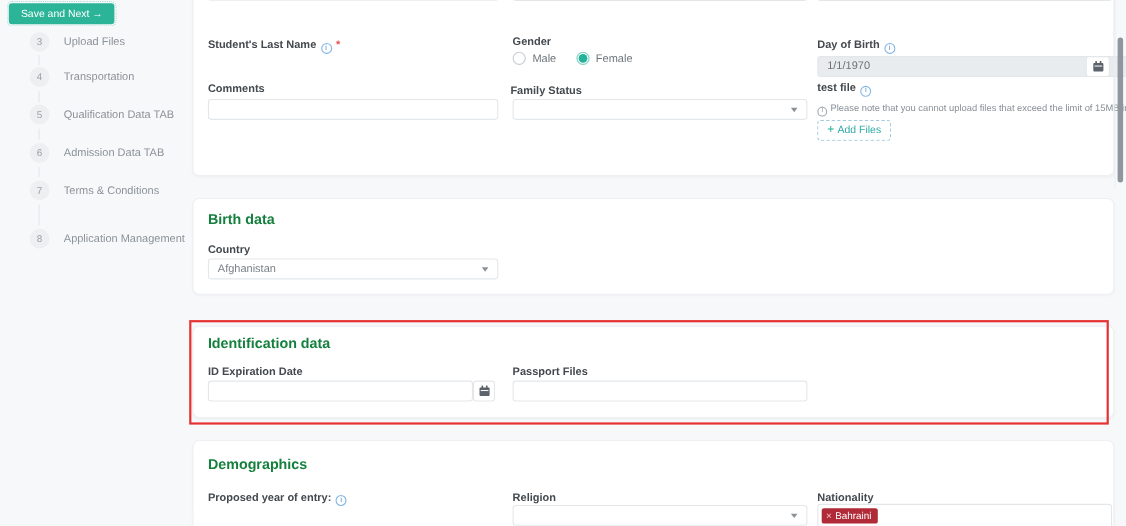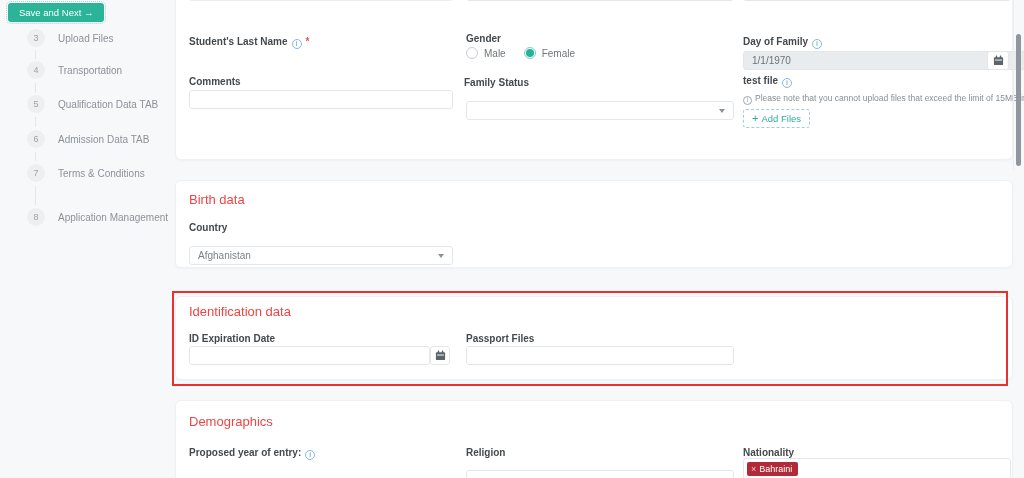--- a/index.html
+++ b/index.html
@@ -27,35 +27,35 @@
   }
   .step-label { position:absolute; left:58px; font-size:10px; color:#8b9299; white-space:nowrap; }
   .step-connector { position:absolute; left:35px; width:1px; background:#e4e7ea; }
 
   
   .card {
     position:absolute; left:175px; width:838px; background:#fff;
     border:1px solid #eef0f3; border-radius:6px;
     box-shadow:0 1px 2px rgba(60,70,80,0.04);
   }
-  .card-title { position:absolute; font-size:13px; font-weight:400; color:#ef4444; }
+  .card-title { position:absolute; font-size:13px; font-weight:700; color:#15803d; }
 
   .fld-label { position:absolute; font-size:10px; font-weight:700; color:#43494e; white-space:nowrap; }
   .req { color:#e55353; margin-left:4px; font-size:10px; }
 
   .inp {
     position:absolute; height:19px; background:#fff;
     border:1px solid #e4e7ea; border-radius:3px;
     font-size:10px; color:#7a8187; padding:0 8px;
     font-family:"Liberation Sans",sans-serif;
     display:flex; align-items:center;
   }
   .inp.disabled { background:#e9ecef; border-color:#e4e7ea; color:#6b7177; }
   .inp.no-border { border:none; background:#eceef0; border-radius:3px; }
-  .select { justify-content:flex-start; position:absolute;margin-top:11px; }
+  .select { justify-content:flex-start; position:absolute; }
   .caret {
     position:absolute; right:8px; top:50%; margin-top:-2px;
     width:0; height:0; border-left:3.5px solid transparent; border-right:3.5px solid transparent;
     border-top:4px solid #8a9199;
   }
 
   .info-icon {
     display:inline-flex; width:10px; height:10px; border-radius:50%;
     border:1px solid #85b7e4; color:#85b7e4; font-size:7px; line-height:8px;
     align-items:center; justify-content:center; font-style:normal;
@@ -148,21 +148,21 @@
     <div class="radio-row" style="left:290px; top:76px;">
       <span class="radio-outer"></span>
       <span class="radio-label">Male</span>
       <span class="radio-outer checked">
           <span class="radio-dot"></span>
         </span>
       <span class="radio-label">Female</span>
     </div>
 
     <div class="fld-label" style="left:567px; top:65px;">
-      <span>Day of Family</span><span class="info-icon">i</span>
+      <span>Day of Birth</span><span class="info-icon">i</span>
     </div>
     <div class="inp disabled" style="left:567px; top:80px; width:285px;">1/1/1970</div>
     <div class="cal-btn" style="left:811px; top:80px; width:22px;">
       <svg width="11" height="11" viewBox="0 0 12 12">
           <rect x="1" y="2.5" width="10" height="8.5" rx="1" fill="#5c636a"></rect>
           <rect x="3" y="0.5" width="1.6" height="3" rx="0.5" fill="#5c636a"></rect>
           <rect x="7.4" y="0.5" width="1.6" height="3" rx="0.5" fill="#5c636a"></rect>
           <rect x="2.2" y="5" width="7.6" height="1" fill="#fff"></rect>
         </svg>
     </div>

